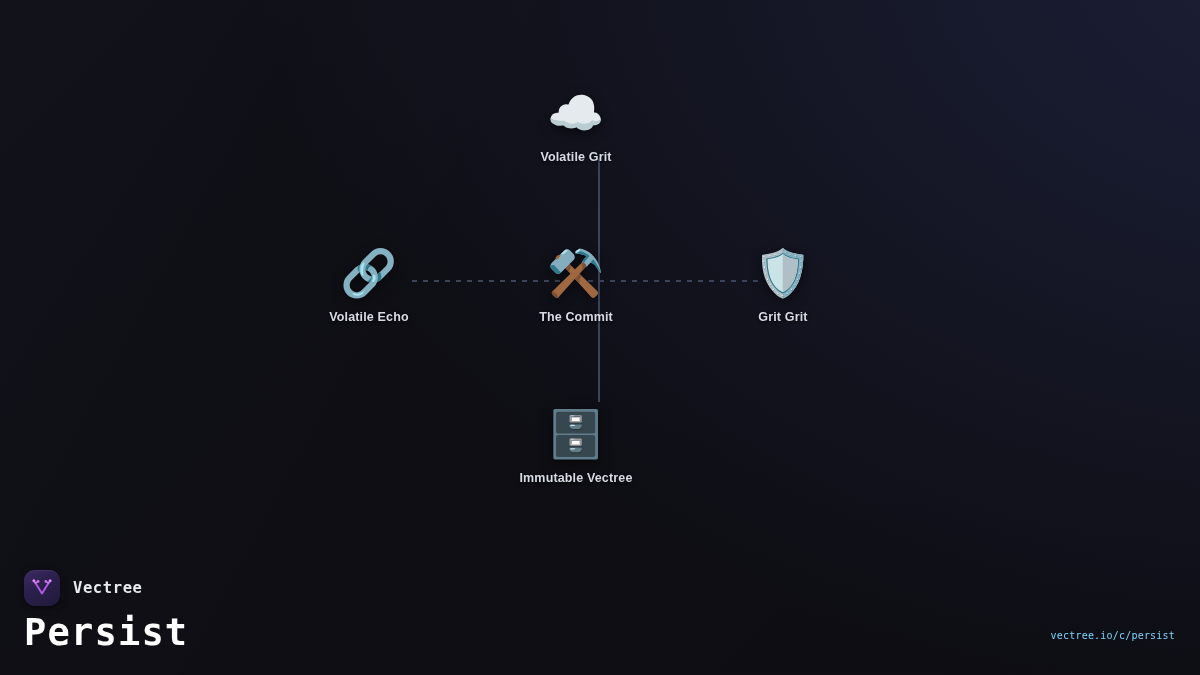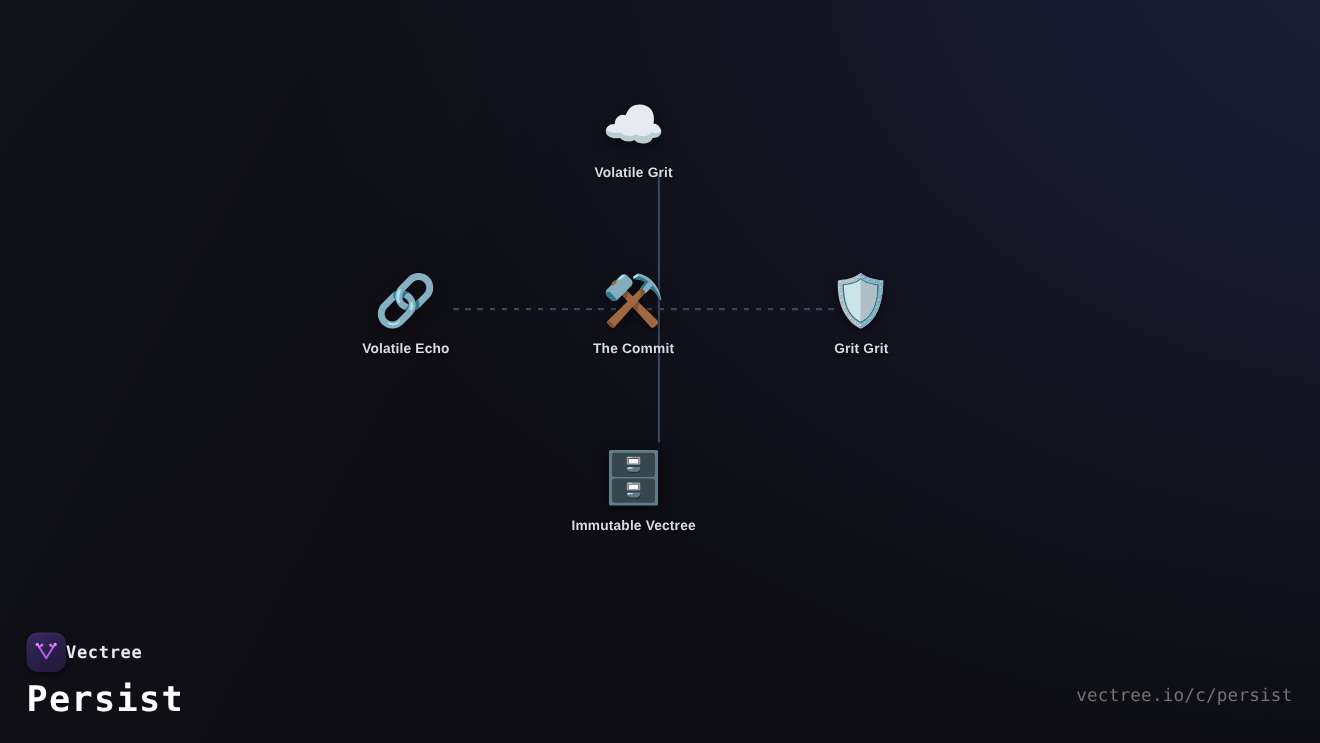--- a/index.html
+++ b/index.html
@@ -113,20 +113,21 @@
     left: 24px;
     bottom: 22px;
     display: flex;
     flex-direction: column;
     gap: 8px;
   }
 
   .brand-row {
     display: flex;
     align-items: center;
+    gap: 13px;
   }
 
   .brand-logo {
     width: 36px;
     height: 36px;
     border-radius: 11px;
     background: linear-gradient(150deg, #3a2a63 0%, #2a1f4a 48%, #211a3c 100%);
     box-shadow: inset 0 1px 0 rgba(255,255,255,0.07), 0 2px 6px rgba(0,0,0,0.5);
     display: flex;
     align-items: center;
@@ -137,34 +138,34 @@
   .brand-name {
     font-family: "DejaVu Sans Mono", "Liberation Mono", monospace;
     font-size: 15.5px;
     font-weight: bold;
     color: #e9eaf0;
     letter-spacing: 0.6px;
   }
 
   .brand-title {
     font-family: "DejaVu Sans Mono", "Liberation Mono", monospace;
-    font-size: 32px;
+    font-size: 37px;
     font-weight: bold;
     color: #ffffff;
     letter-spacing: 1.2px;
     line-height: 1.05;
   }
 
   #url {
     position: absolute;
     right: 25px;
     bottom: 34px;
     font-family: "DejaVu Sans Mono", "Liberation Mono", monospace;
-    font-size: 16px;
-    color: #737373;
+    font-size: 10px;
+    color: #7dd3fc;
     letter-spacing: 0.2px;
   }
 </style>
 </head>
 <body>
 
 <div id="canvas"></div>
 
 <div id="diagram">
 

